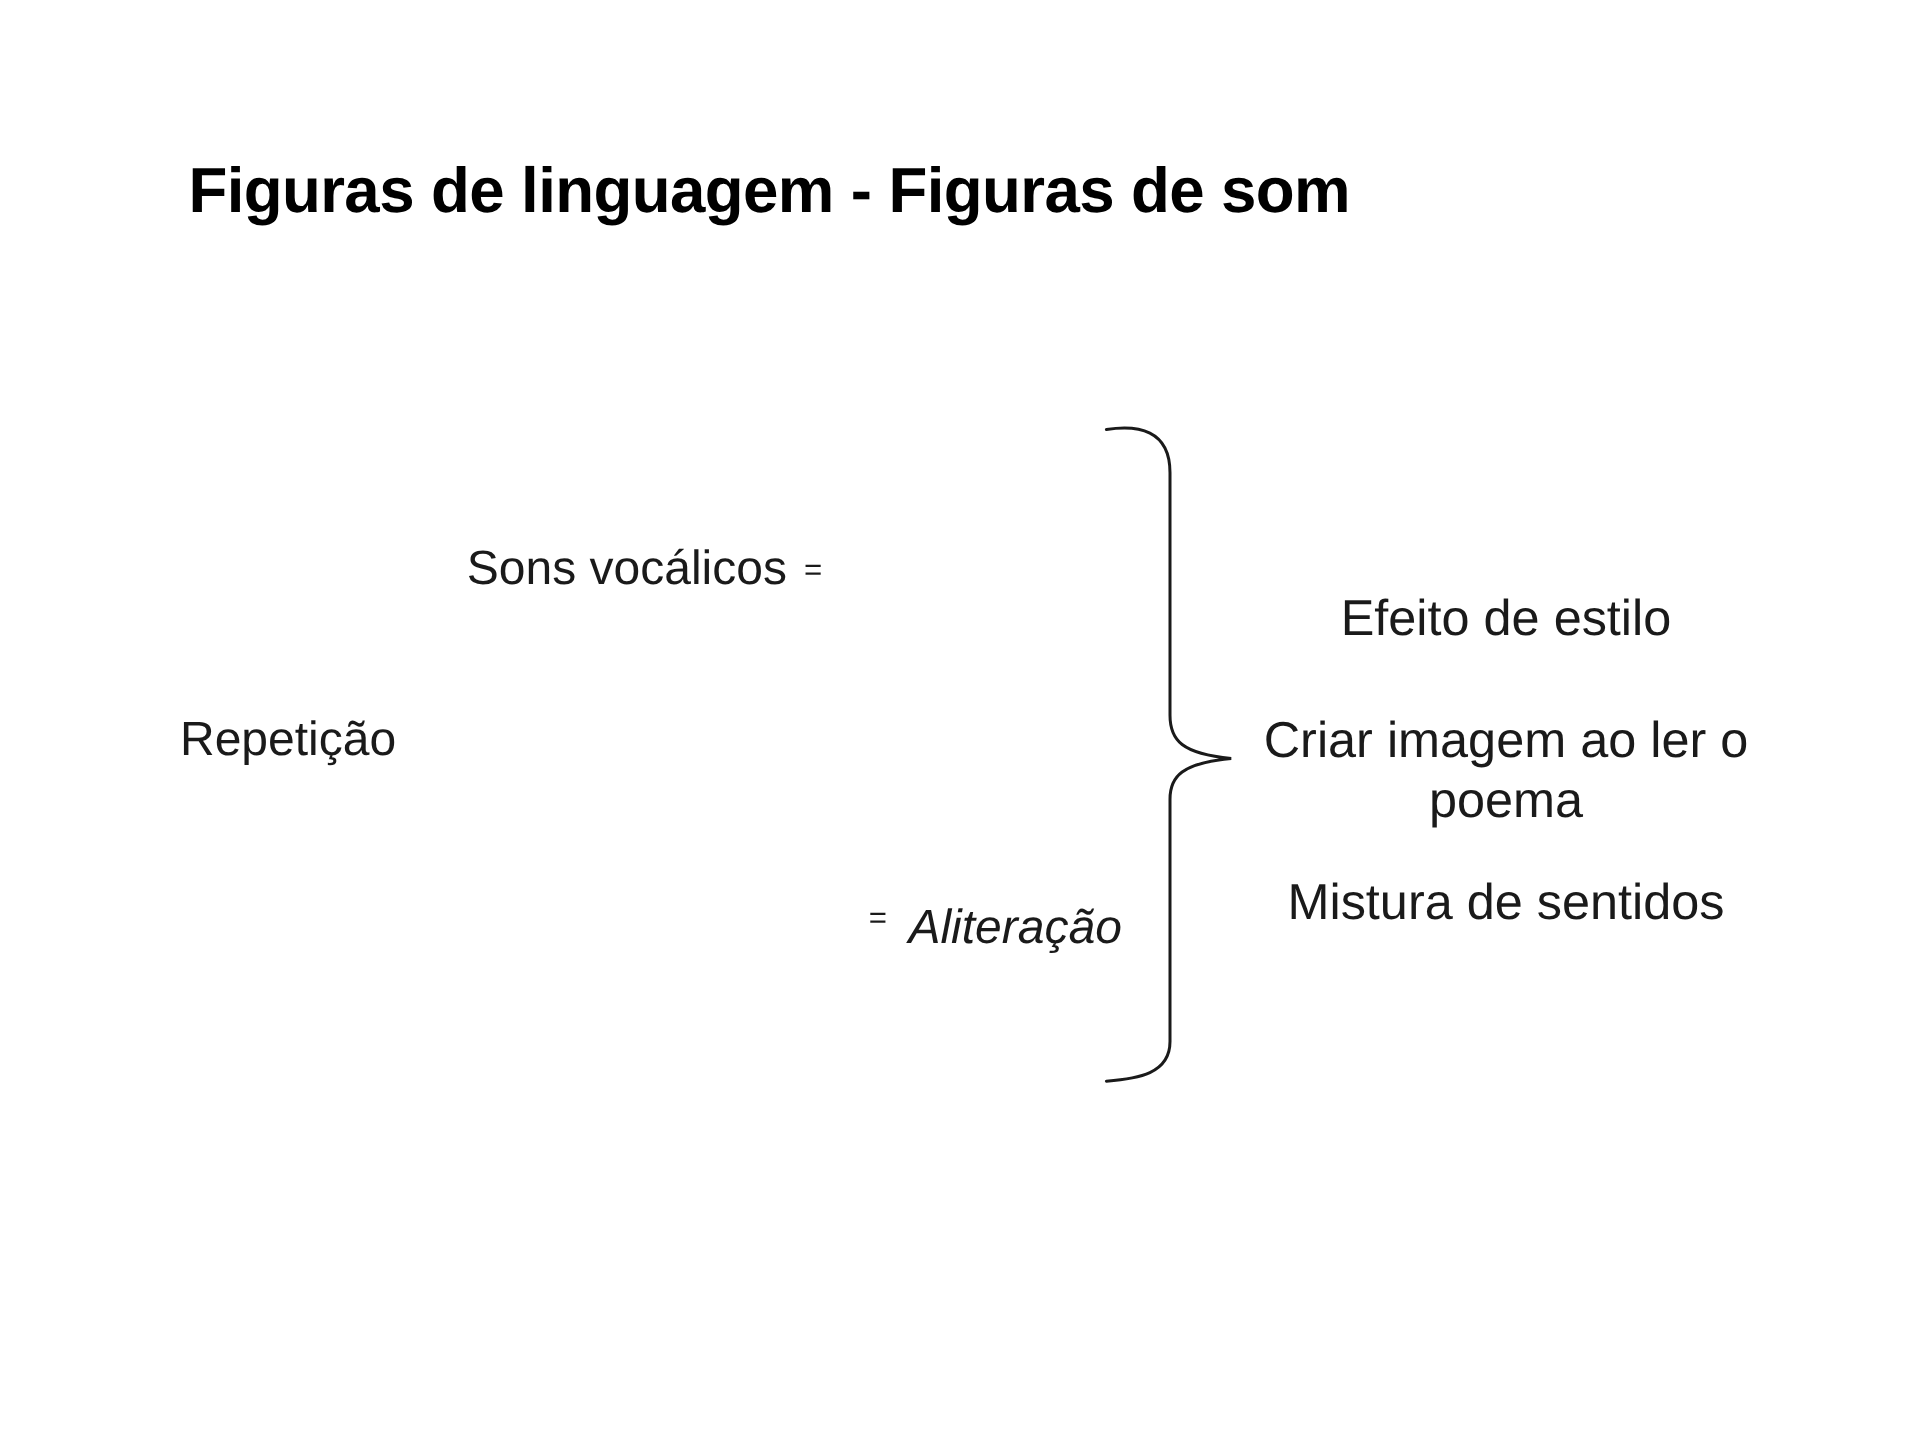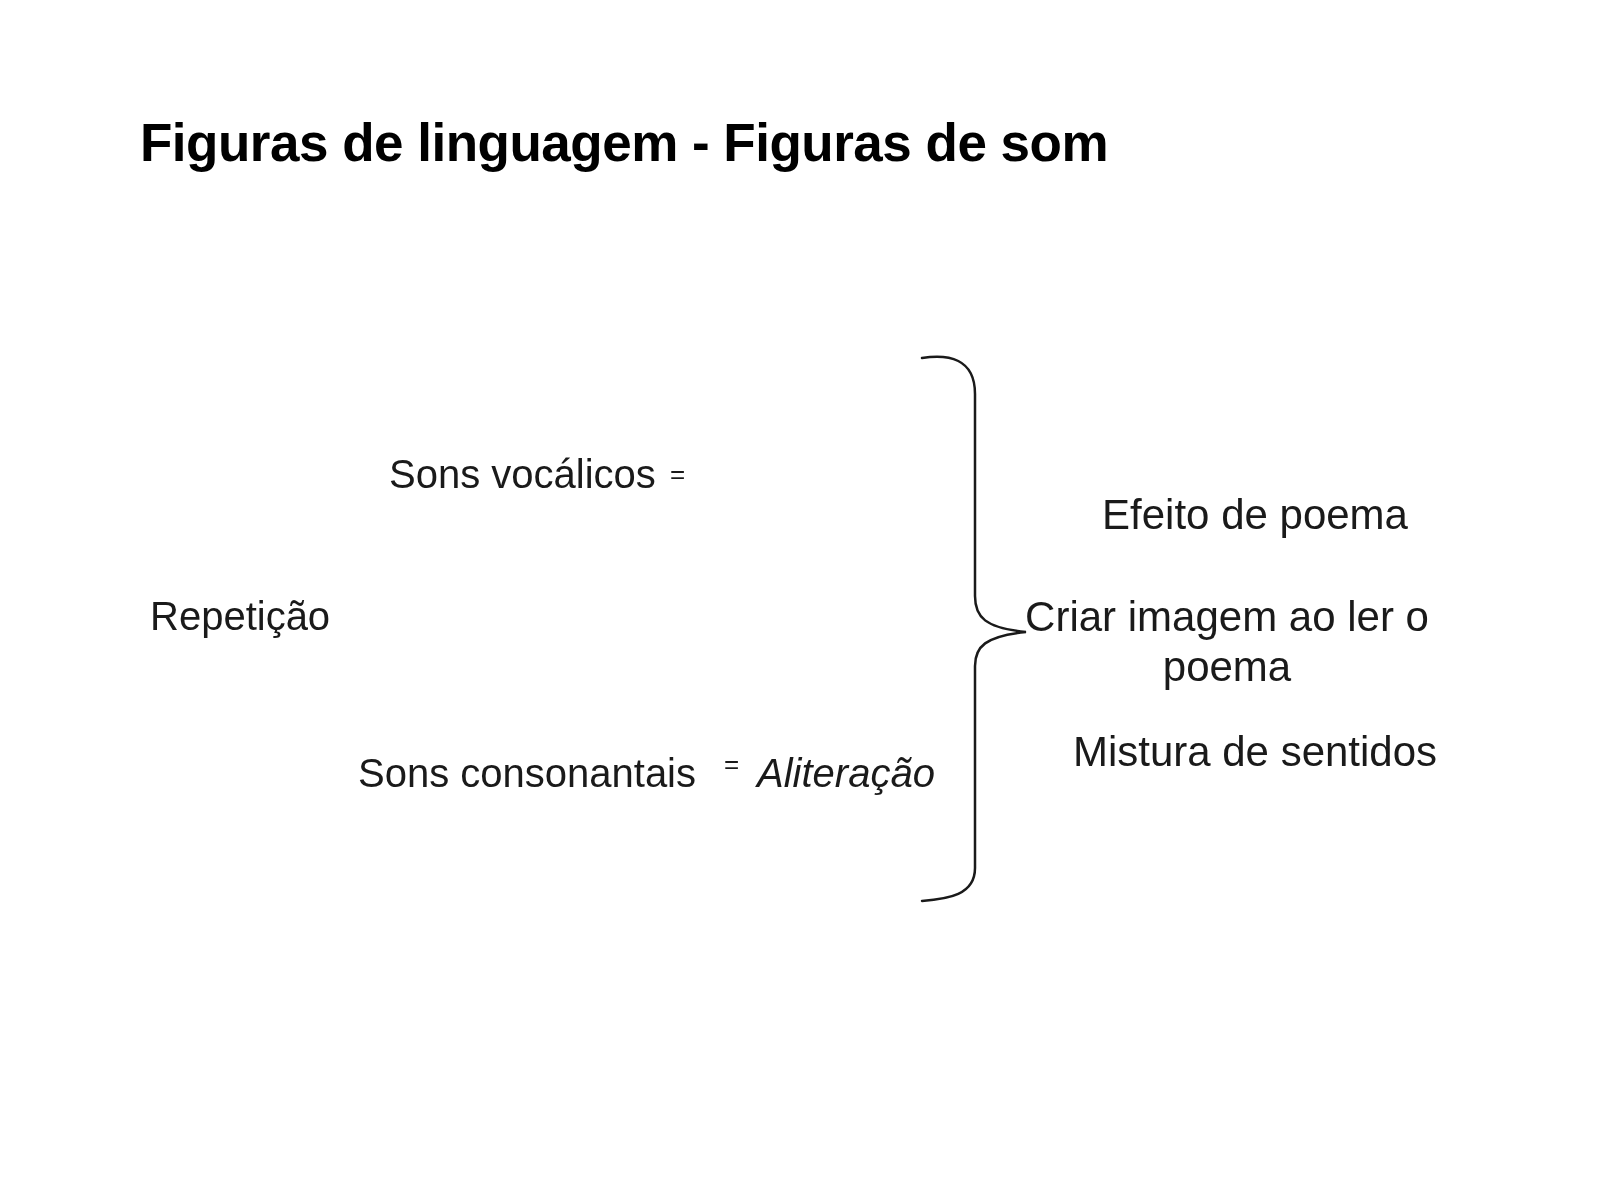--- a/index.html
+++ b/index.html
@@ -15,21 +15,21 @@
     overflow: hidden;
     font-family: "Liberation Sans", sans-serif;
     color: #1a1a1a;
   }
   .abs {
     position: absolute;
     line-height: 1.1;
     white-space: nowrap;
   }
   .title {
-    margin: 0;
+    margin: 17px;
     font-size: 53px;
     font-weight: 700;
     color: #000000;
     letter-spacing: -0.5px;
   }
   .body-text {
     font-size: 40px;
     font-weight: 400;
   }
   .eq {
@@ -53,31 +53,30 @@
 
 <main id="slide">
 
   <h1 class="abs title" style="left:140px; top:114px;">Figuras de linguagem - Figuras de som</h1>
 
   <div class="abs body-text" style="left:150px; top:594px;">Repetição</div>
 
   <div class="abs body-text" style="left:389px; top:452px;">Sons vocálicos</div>
   <div class="abs eq" style="left:670px; top:460px;">=</div>
 
-  <div class="abs body-text" style="left:358px; top:751px;">Sons consonantais</div>
   <div class="abs eq" style="left:724px; top:750px;">=</div>
   <div class="abs body-text" style="left:757px; top:751px;font-style:italic;">Aliteração</div>
 
   <svg class="brace" style="left:900px; top:346px;" width="130" height="562" viewBox="0 0 130 562" aria-hidden="true">
     <path d="M 22 12
              C 48 8, 75 12, 75 48
              L 75 250
              C 75 271, 85 282, 126 286
              C 85 290, 75 301, 75 320
              L 75 522
              C 75 549, 48 553, 22 555" fill="none" stroke="#1a1a1a" stroke-width="2.5" stroke-linecap="round"></path>
   </svg>
 
-  <div class="abs effect" style="left:1020px; top:490px; width:470px;">Efeito de poema</div>
-  <div class="abs effect" style="left:992px; top:592px; width:470px;">Criar imagem ao ler o poema</div>
+  <div class="abs effect" style="left:1020px; top:490px; width:470px;">Efeito de estilo</div>
+  <div class="abs effect" style="left:1020px; top:592px; width:470px;">Criar imagem ao ler o poema</div>
   <div class="abs effect" style="left:1020px; top:727px; width:470px;">Mistura de sentidos</div>
 
 </main>
 
 </body></html>

